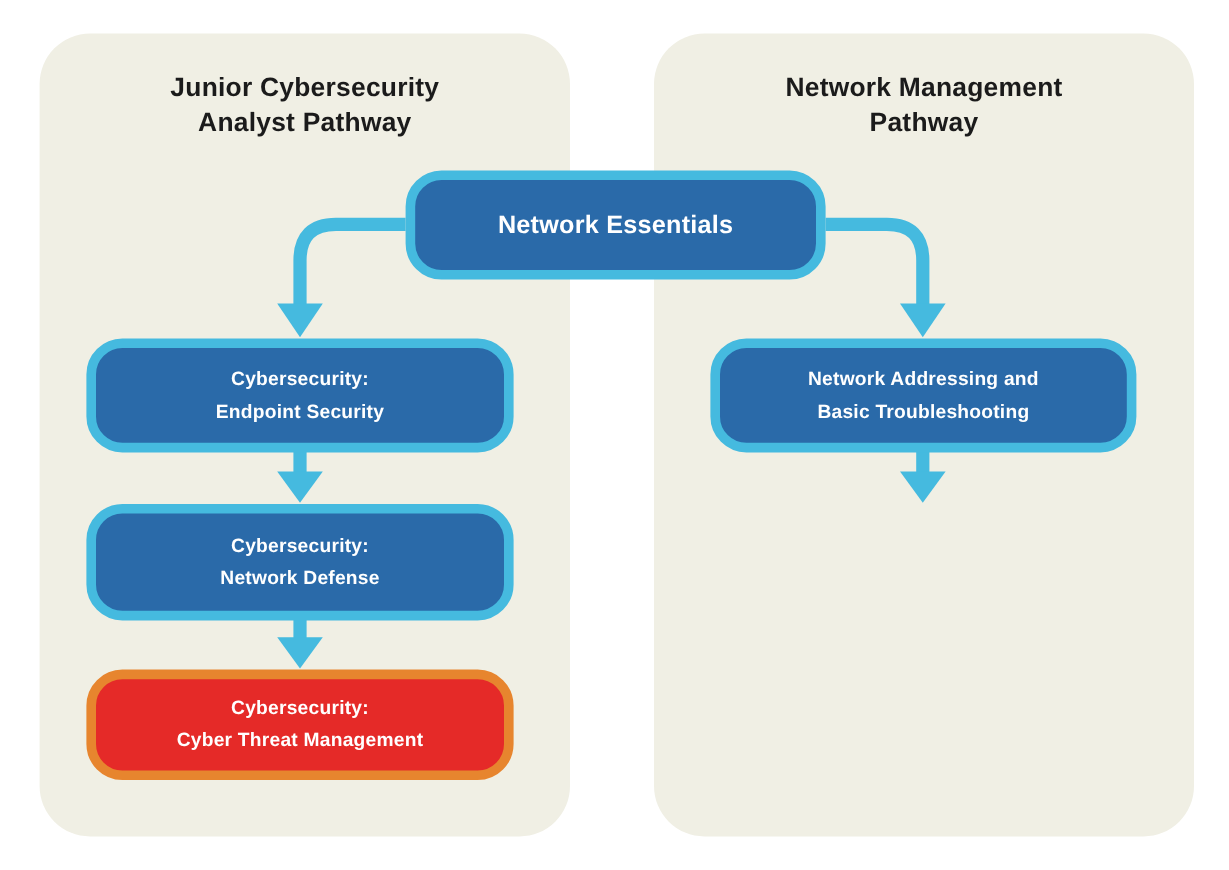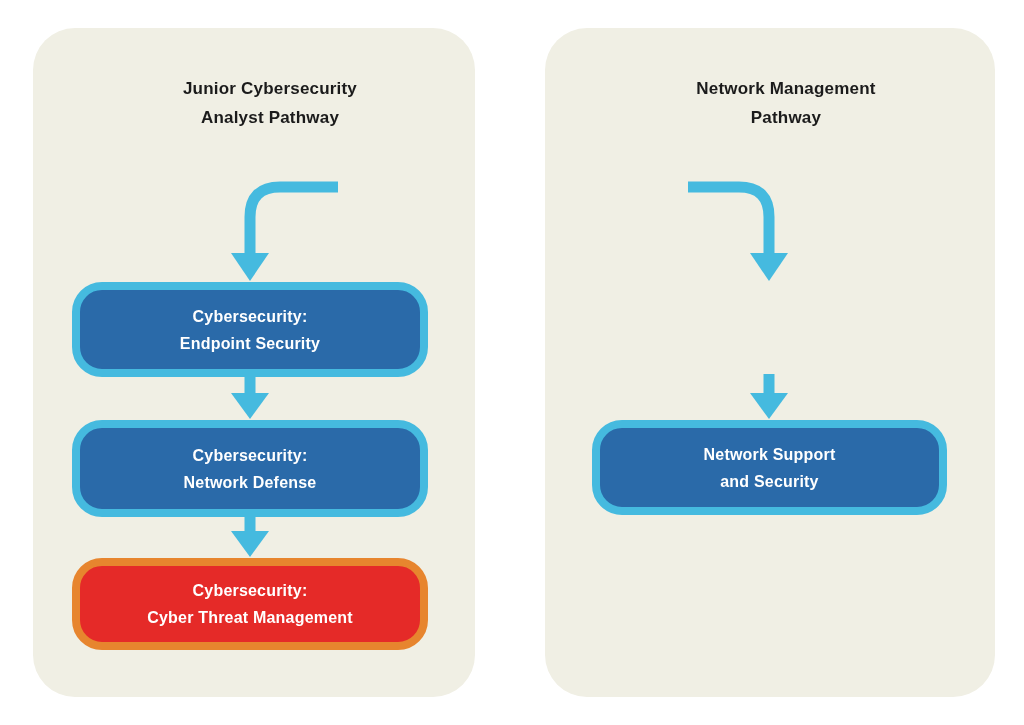--- a/index.html
+++ b/index.html
@@ -21,23 +21,23 @@
     background: var(--card-bg, #F0EFE4);
     border-radius: 42px;
   }
   .card-left  { left: 33px;  width: 442px; }
   .card-right { left: 545px; width: 450px; }
   .card-title {
     position: absolute;
     top: 30px;
     left: 0;
     width: 100%;
-    margin: 16px;
+    margin: 0;
     text-align: center;
-    font-size: 17px;
+    font-size: 22px;
     line-height: 29px;
     font-weight: 700;
     color: var(--title-text, #1B1B1B);
     white-space: pre-line;
     letter-spacing: 0.2px;
   }
   .connectors {
     position: absolute;
     left: 0;
     top: 0;
@@ -105,27 +105,28 @@
     <g stroke="var(--connector-blue, #45BADF)" fill="none" stroke-width="11">
       <path d="M 250 514 L 250 535"></path>
       <polygon points="231,531 269,531 250,557" fill="var(--connector-blue, #45BADF)" stroke="none"></polygon>
     </g>
     <g stroke="var(--connector-blue, #45BADF)" fill="none" stroke-width="11">
       <path d="M 769 374 L 769 397"></path>
       <polygon points="750,393 788,393 769,419" fill="var(--connector-blue, #45BADF)" stroke="none"></polygon>
     </g>
   </svg>
 
+  <div class="node node-root">Network Essentials</div>
 
   <div class="node node-l1">Cybersecurity:
 Endpoint Security</div>
 
   <div class="node node-l2">Cybersecurity:
 Network Defense</div>
 
   <div class="node node-l3">Cybersecurity:
 Cyber Threat Management</div>
 
+  <div class="node node-r1">Network Addressing and
+Basic Troubleshooting</div>
 
-  <div class="node node-r2">Network Support
-and Security</div>
 
 </div>
 
 </body></html>

